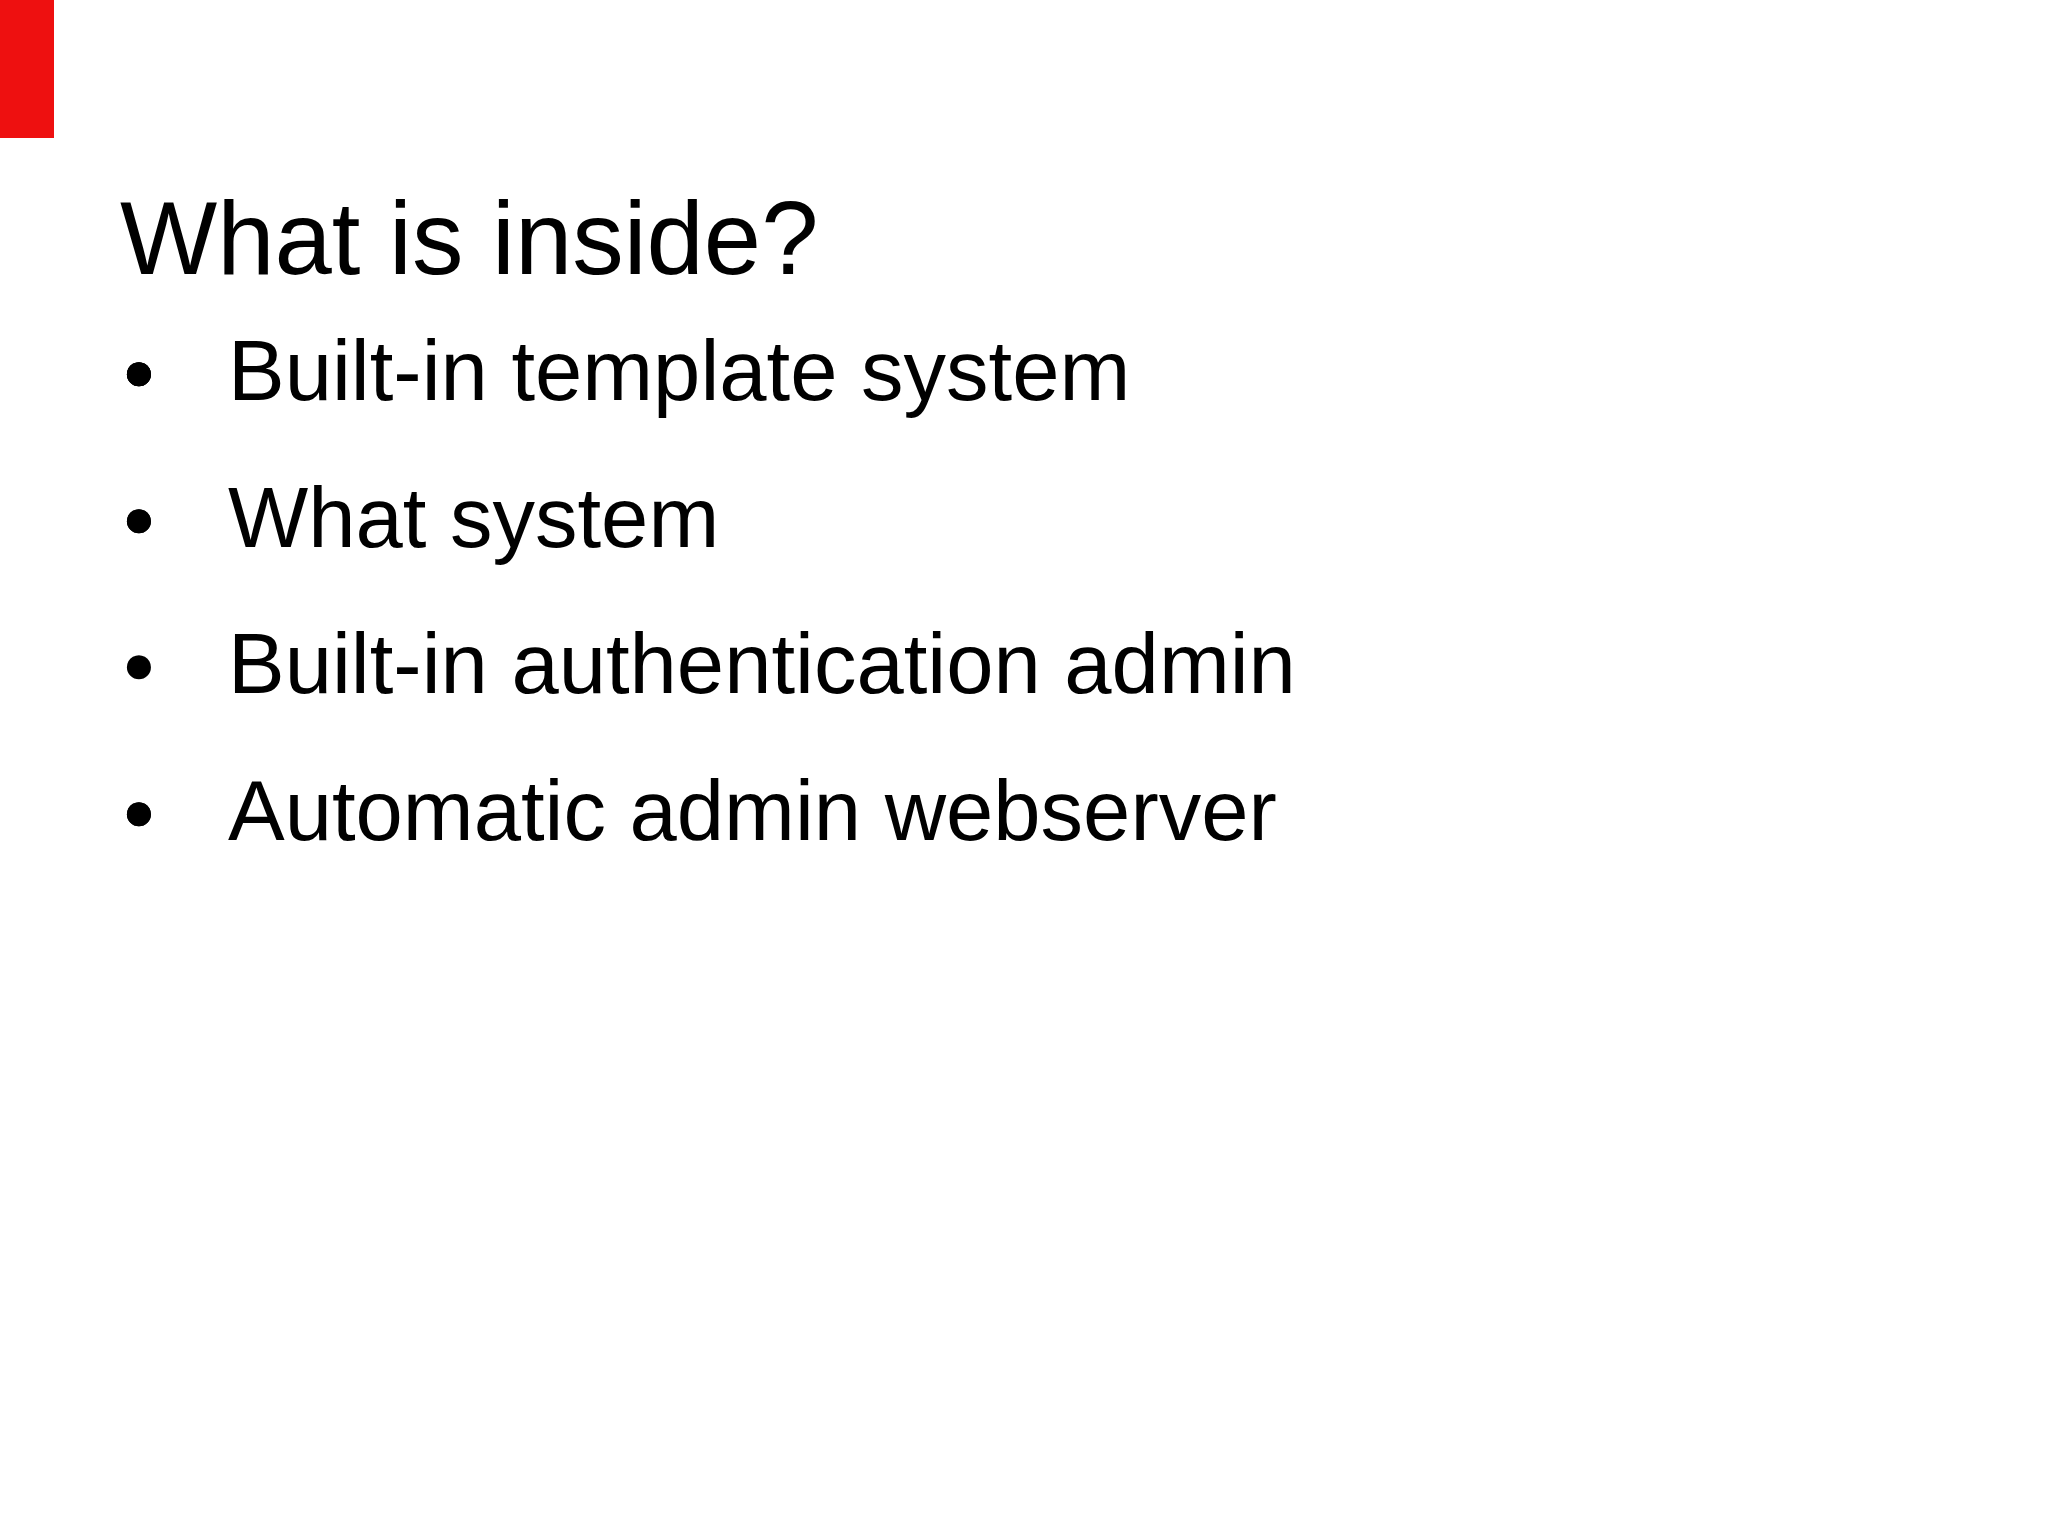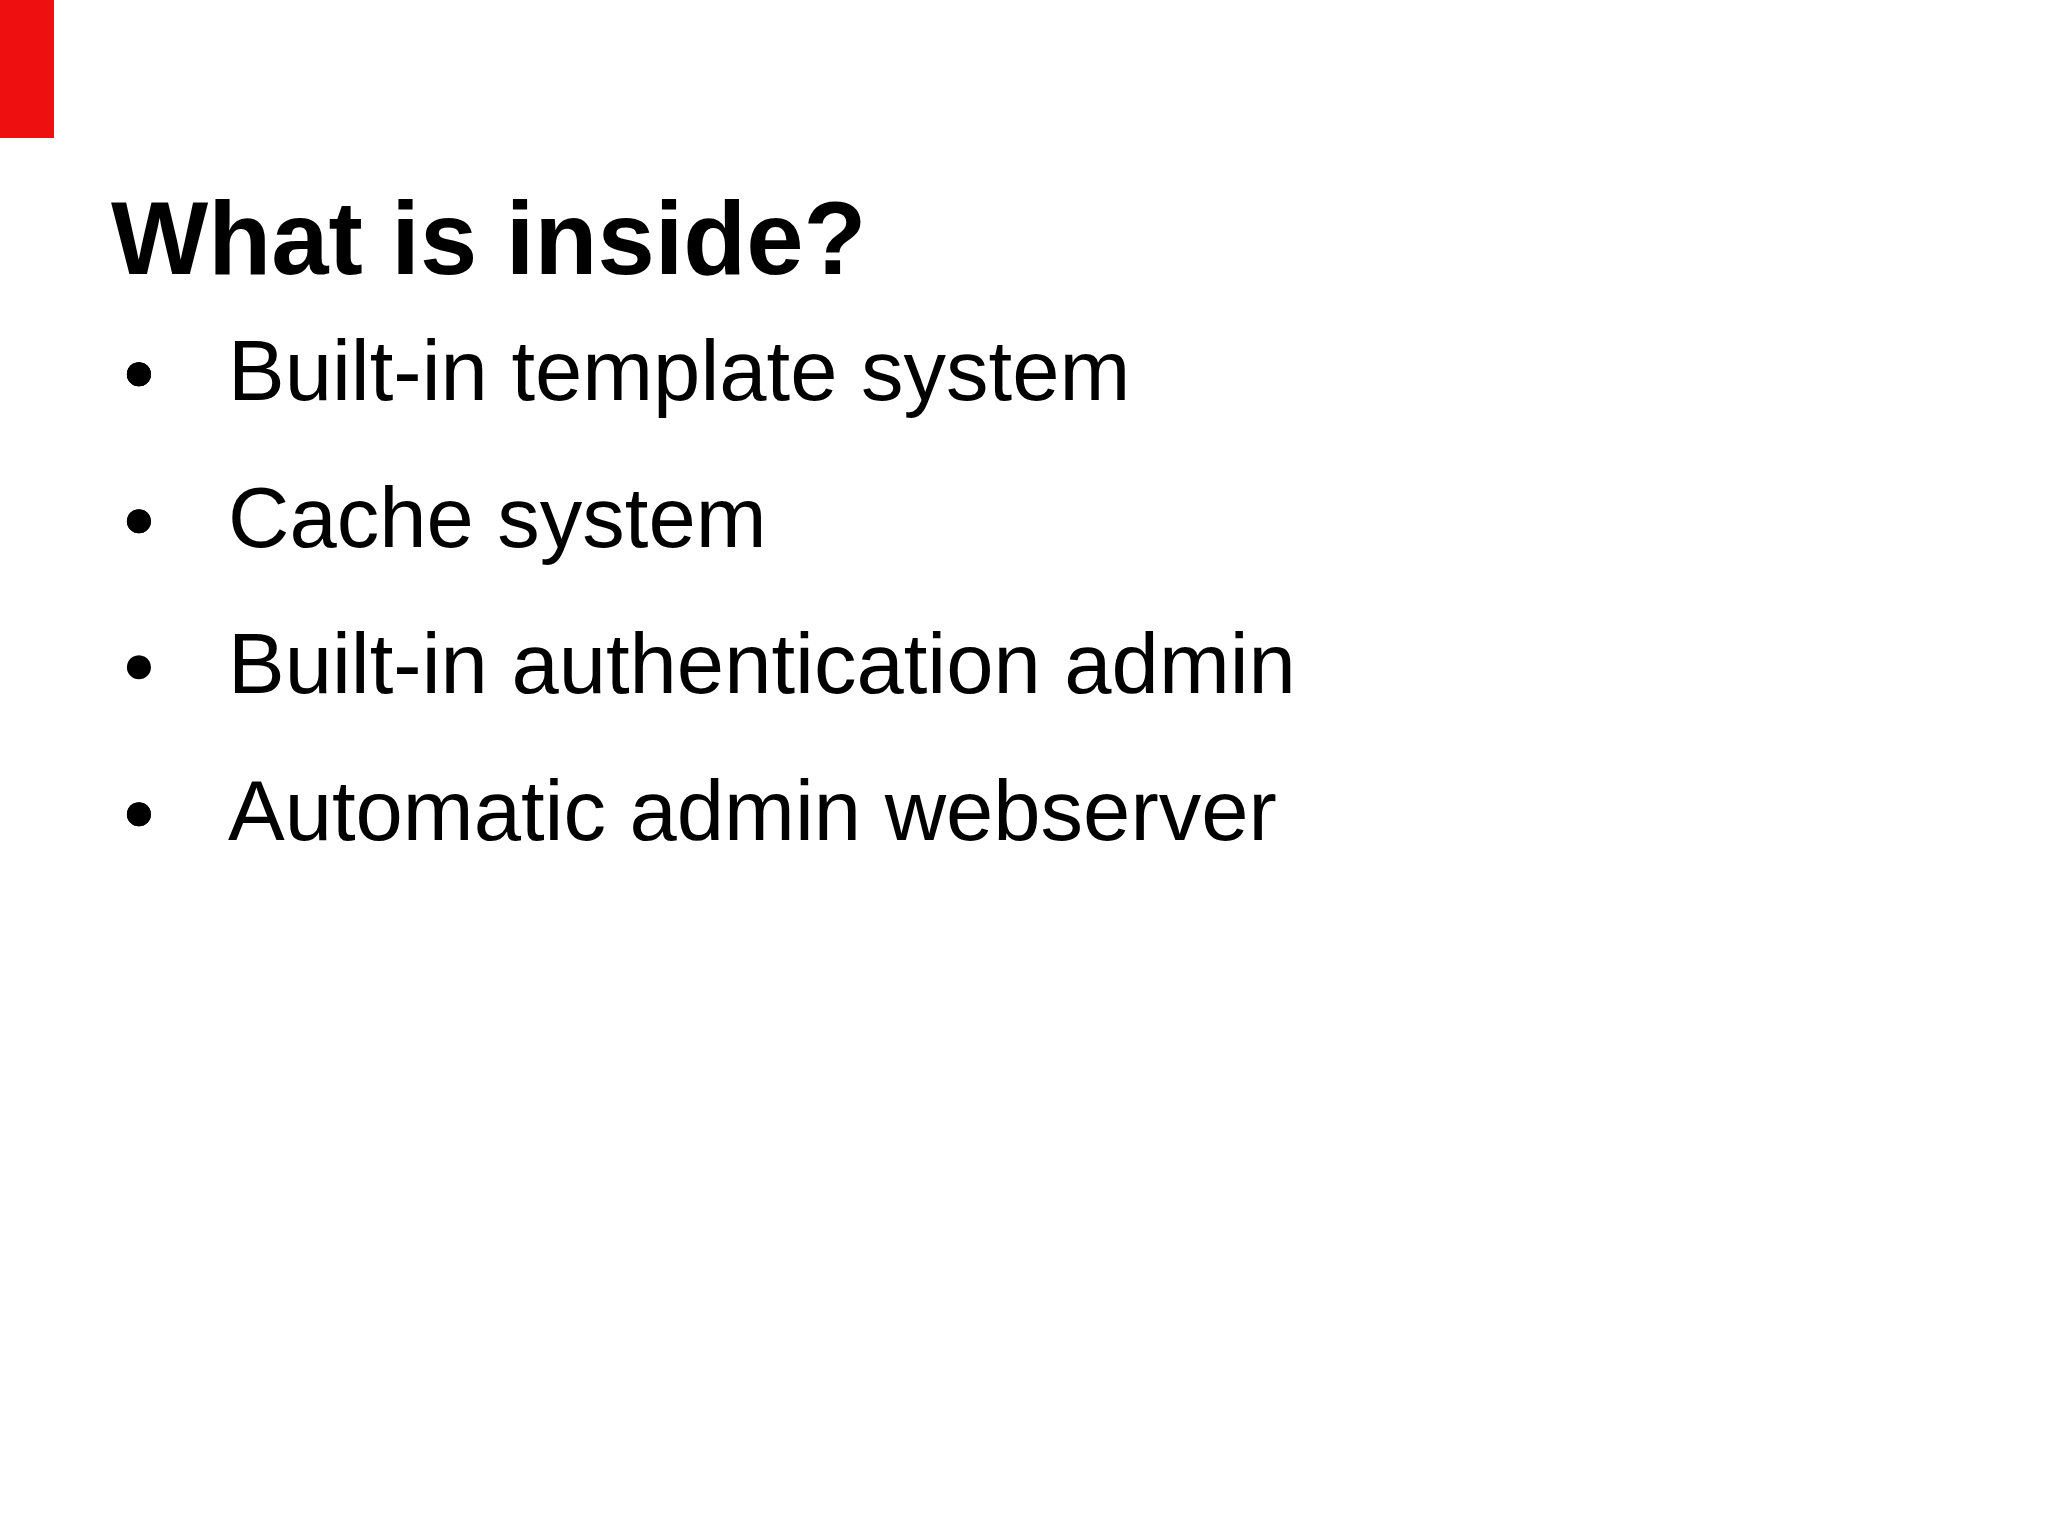--- a/index.html
+++ b/index.html
@@ -15,24 +15,24 @@
   }
   .corner-mark {
     position: absolute;
     left: 0;
     top: 0;
     width: 54px;
     height: 138px;
   }
   .slide-title {
     position: absolute;
-    left: 111px;
+    left: 120px;
     top: 118px;
     font-size: 103px;
-    font-weight: bold;
+    font-weight: normal;
     line-height: 1;
     white-space: nowrap;
     letter-spacing: 0;
     text-align: center;
   }
   .bullet-list {
     position: absolute;
     left: 120px;
     top: 298px;
     margin: 0;
@@ -71,21 +71,21 @@
   </li>
   <li>
     <span class="dot">●</span>
     <span>Built-in template system</span>
   </li>
   <li>
     <span class="dot">●</span>
   </li>
   <li>
     <span class="dot">●</span>
-    <span>Cache system</span>
+    <span>What system</span>
   </li>
   <li>
     <span class="dot">●</span>
     <span>Built-in authentication admin</span>
   </li>
   <li>
     <span class="dot">●</span>
   </li>
   <li>
     <span class="dot">●</span>

